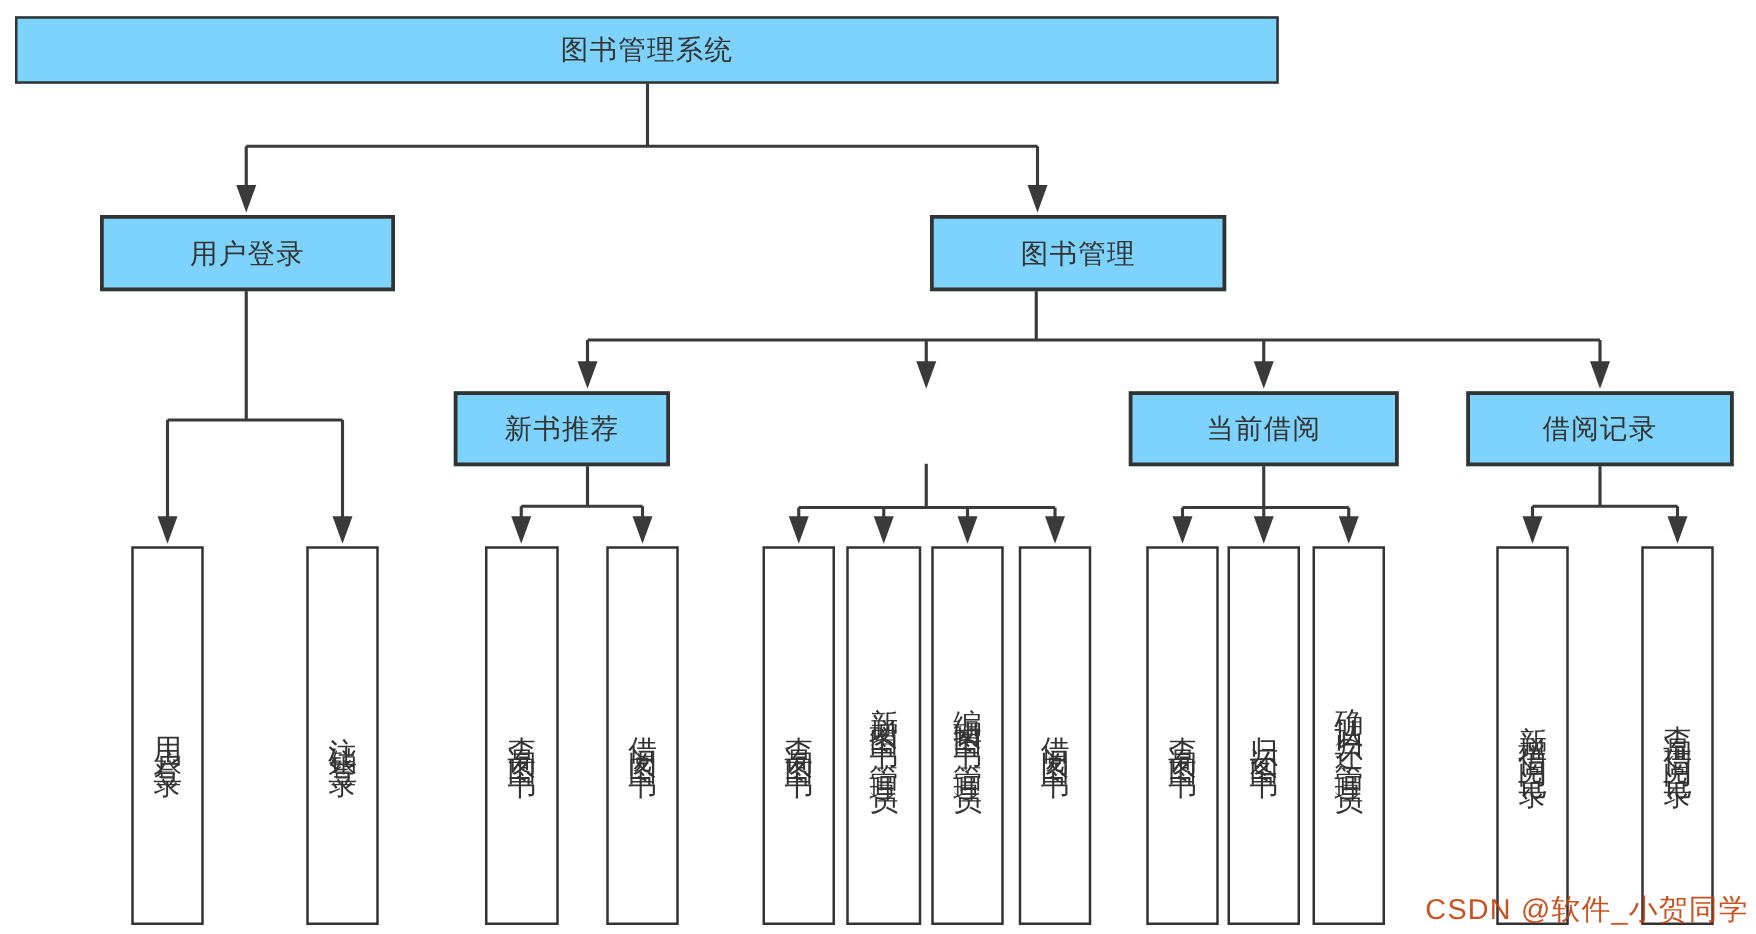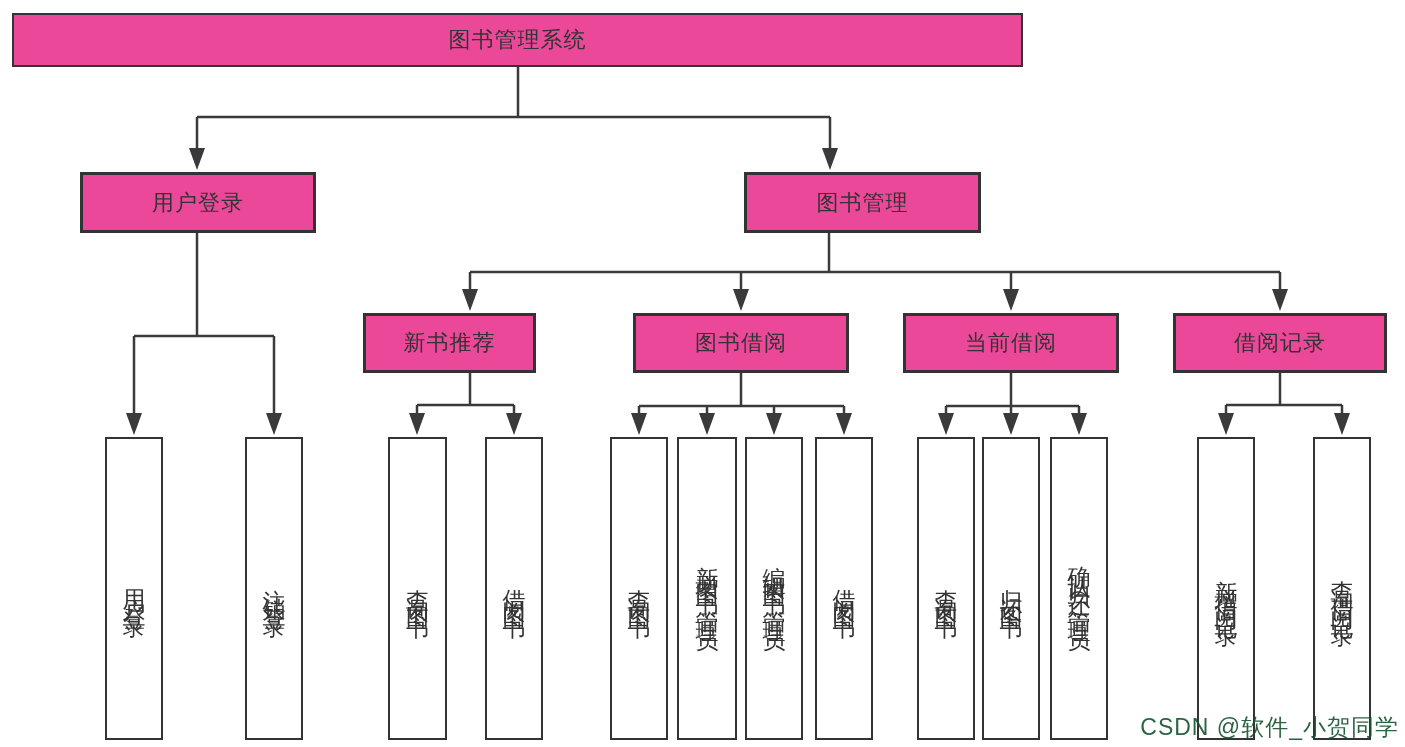--- a/index.html
+++ b/index.html
@@ -16,21 +16,21 @@
     color: #333333;
     overflow: hidden;
   }
   #wires {
     position: absolute;
     left: 0; top: 0;
     width: 1405px; height: 747px;
   }
   .node {
     position: absolute;
-    background: #ec4899;
+    background: #7dd3fc;
     border: 2px solid #333333;
     display: flex;
     align-items: center;
     justify-content: center;
     font-size: 22px;
     letter-spacing: 1px;
     box-sizing: border-box;
     z-index: 2;
   }
   .lvl2, .lvl3 { border-width: 3px; }
@@ -52,21 +52,21 @@
     font-size: 23px;
     letter-spacing: 9px;
     line-height: 1;
     white-space: nowrap;
   }
   .watermark {
     position: absolute;
     right: 6px;
     top: 712px;
     font-size: 23px;
-    color: #14532d;
+    color: #c2410c;
     opacity: 0.9;
     letter-spacing: 1px;
     z-index: 5;
     pointer-events: none;
   }
   svg line, svg path {
     stroke: #3a3a3a;
     stroke-width: 2.5;
     fill: none;
   }
@@ -155,21 +155,20 @@
       <polygon points="1334,413 1350,413 1342,435"></polygon>
     </g>
   </svg>
 
   <div class="node" style="left:12px; top:13px; width:1011px; height:54px;">图书管理系统</div>
 
   <div class="node lvl2" style="left:80px; top:172px; width:236px; height:61px;">用户登录</div>
   <div class="node lvl2" style="left:711px; top:172px; width:237px; height:61px;margin-left:33px;">图书管理</div>
 
   <div class="node lvl3" style="left:363px; top:313px; width:173px; height:60px;">新书推荐</div>
-  <div class="node lvl3" style="left:633px; top:313px; width:216px; height:60px;">图书借阅</div>
   <div class="node lvl3" style="left:903px; top:313px; width:216px; height:60px;">当前借阅</div>
   <div class="node lvl3" style="left:1173px; top:313px; width:214px; height:60px;">借阅记录</div>
 
   <div class="leaf" style="left:105px; width:58px;">
     <span>用户登录</span>
   </div>
   <div class="leaf" style="left:245px; width:58px;">
     <span>注销登录</span>
   </div>
   <div class="leaf" style="left:388px; width:59px;">

